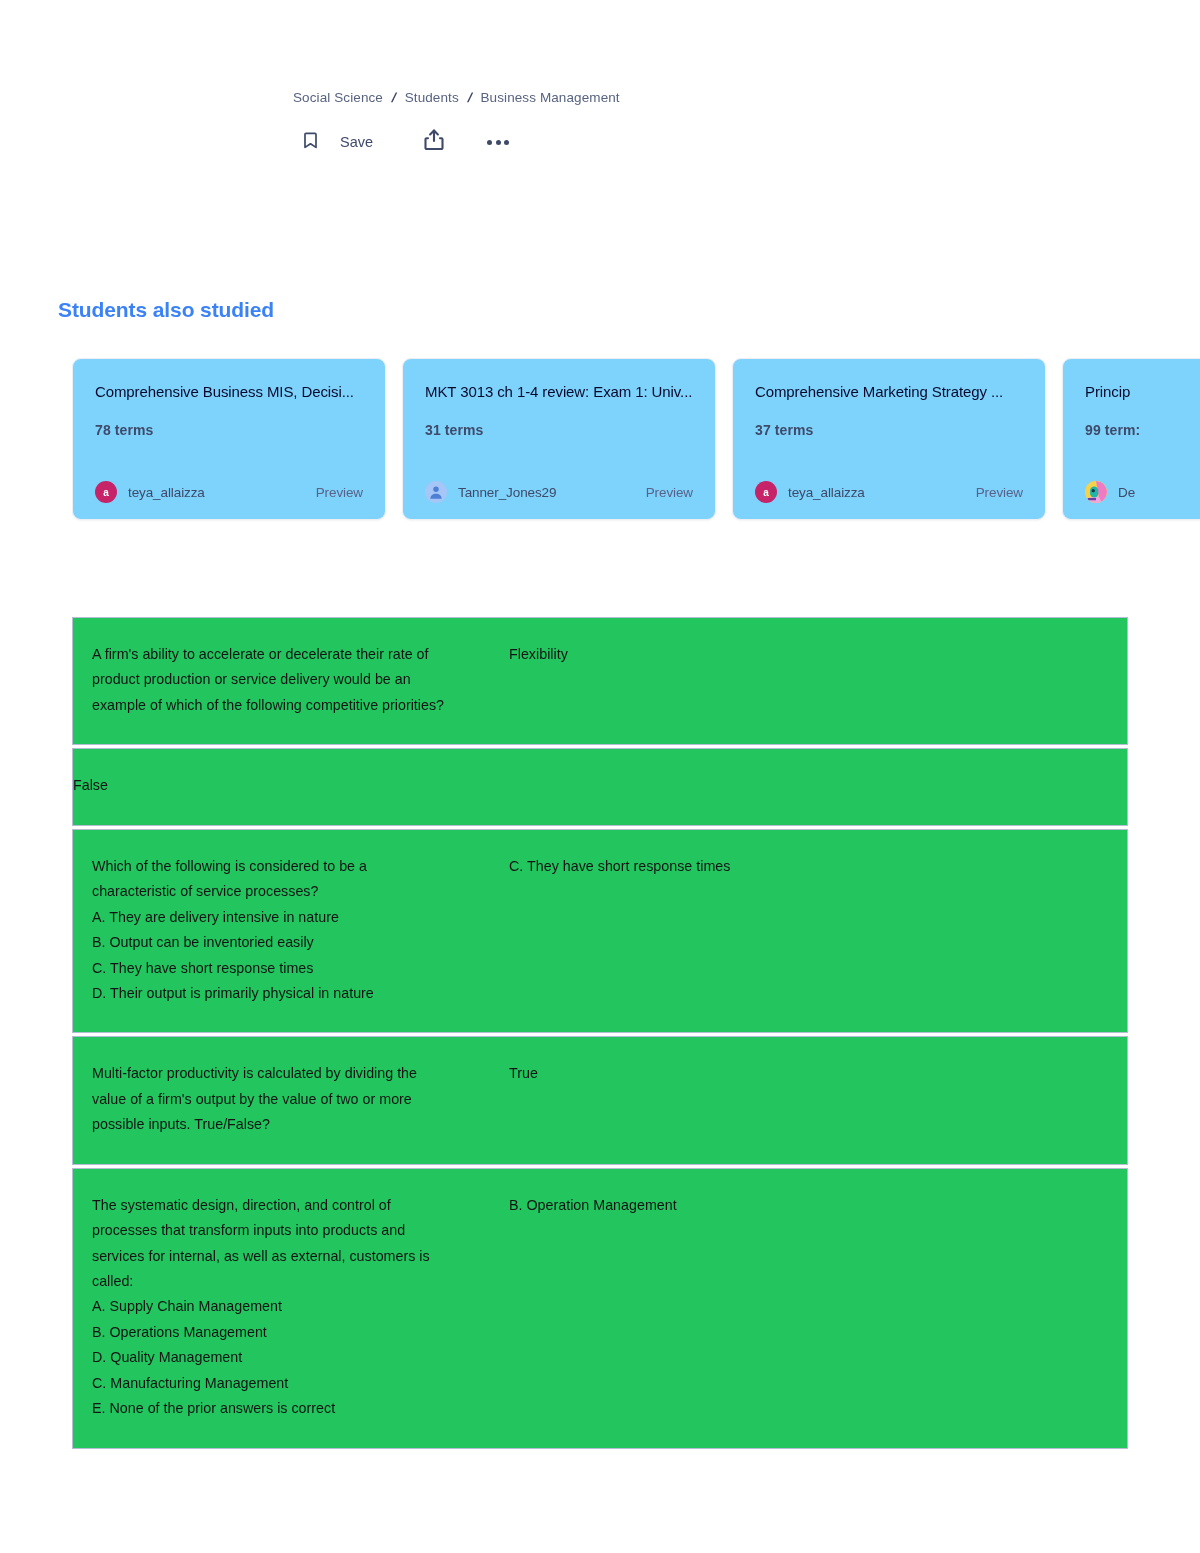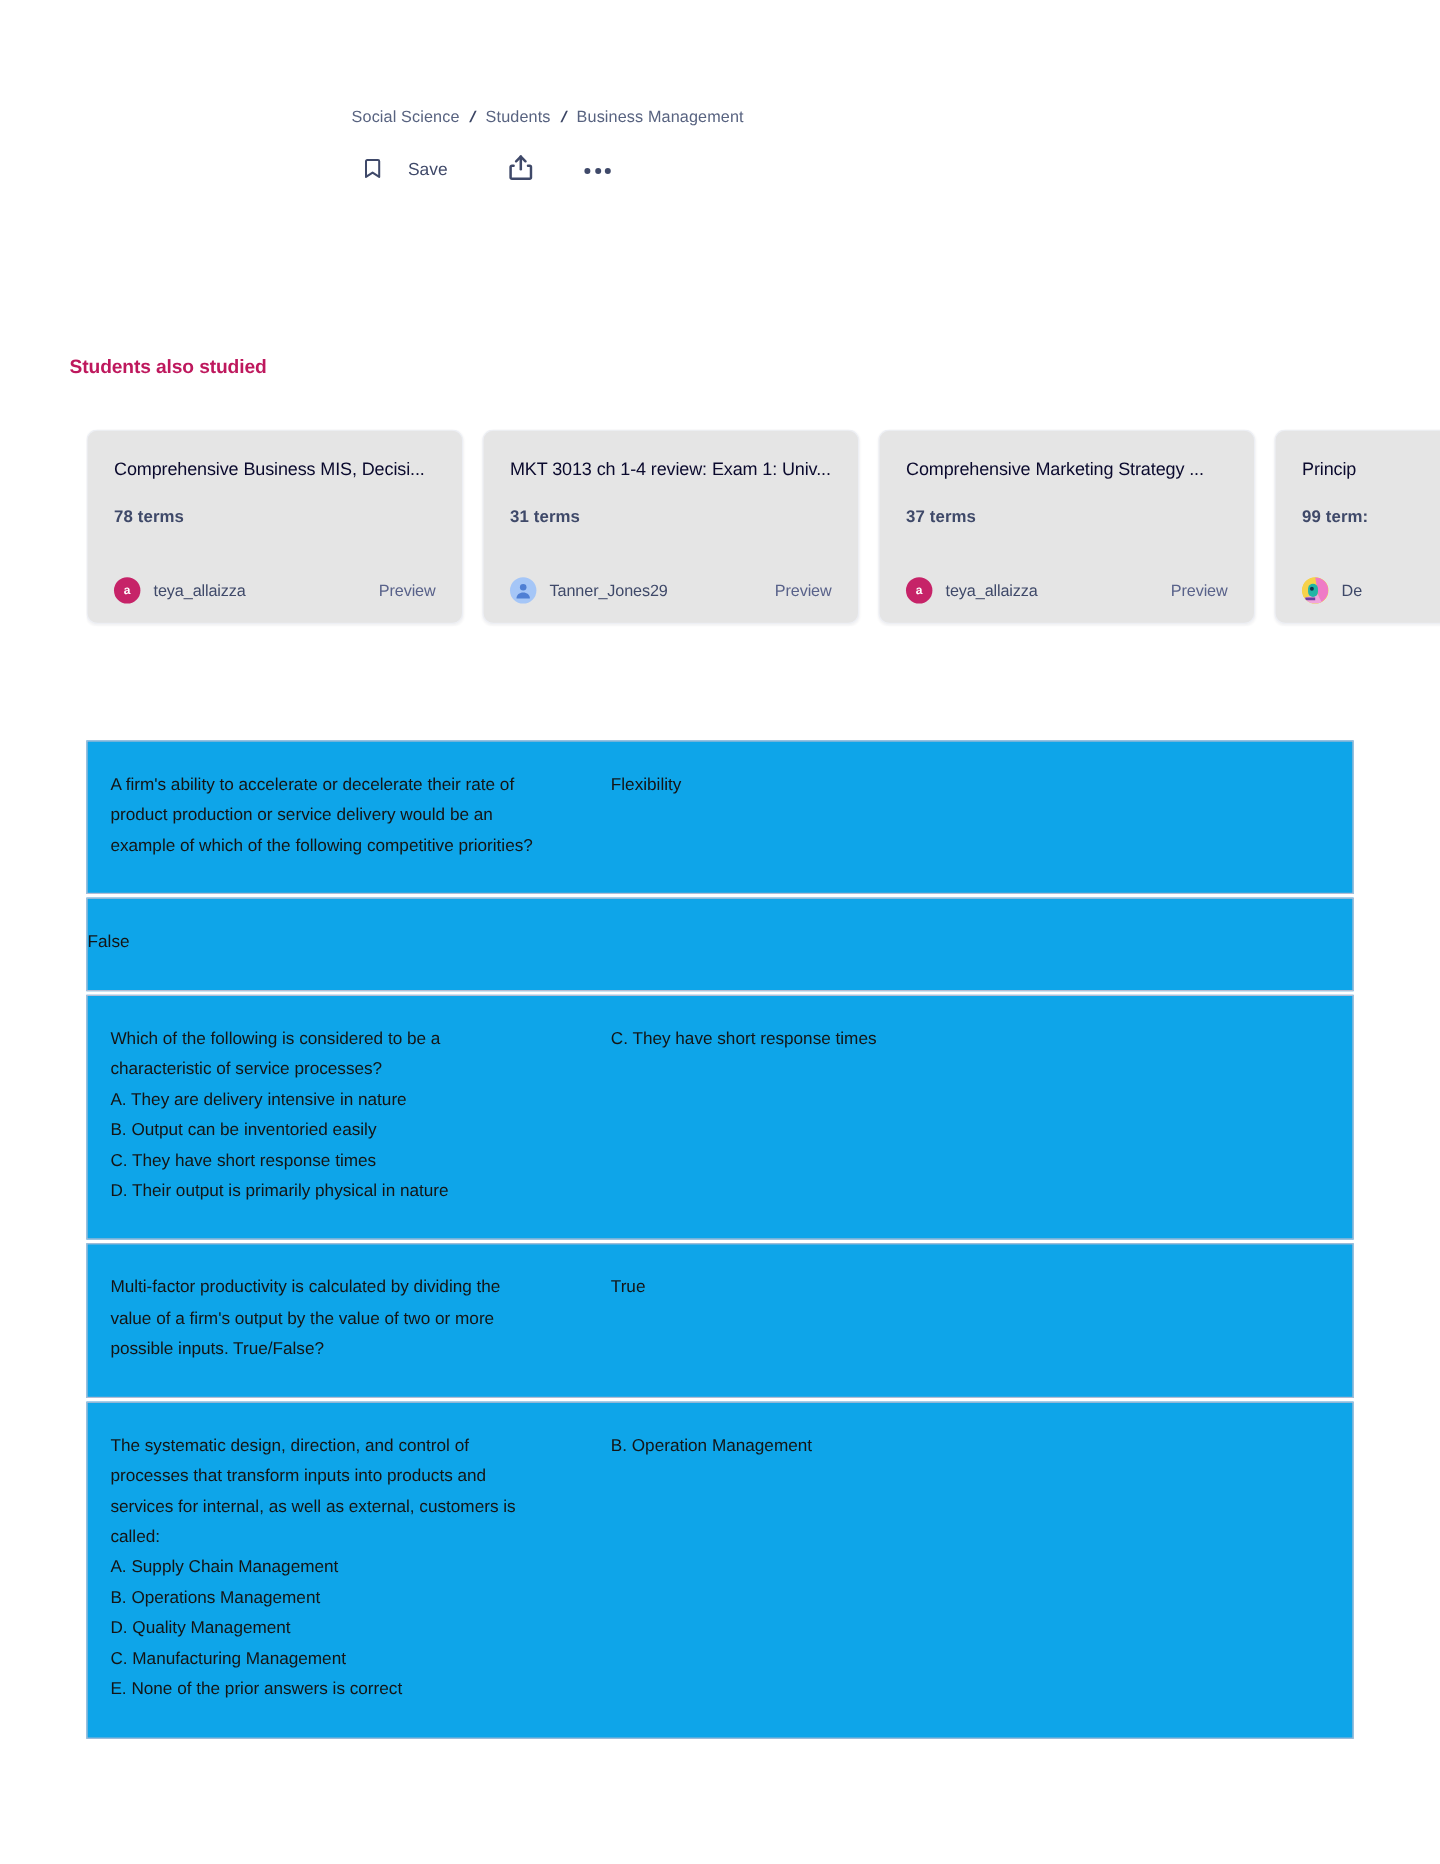--- a/index.html
+++ b/index.html
@@ -93,23 +93,23 @@
     height: 5px;
     border-radius: 50%;
     background: #3f4969;
   }
 
   
   .section-heading {
     position: absolute;
     left: 58px;
     top: 298px;
-    font-size: 16px;
+    font-size: 21px;
     font-weight: 800;
-    color: #be185d;
+    color: #3b82f6;
     letter-spacing: -0.1px;
   }
 
   
   .card-rail {
     position: absolute;
     left: 72px;
     top: 358px;
     width: 1128px;
     height: 164px;
@@ -118,21 +118,21 @@
   .card-rail-inner {
     display: flex;
     gap: 16px;
     height: 100%;
   }
   .study-card {
     flex: 0 0 314px;
     height: 162px;
     border: 1px solid #edeff4;
     border-radius: 9px;
-    background: #e5e5e5;
+    background: #7dd3fc;
     box-shadow: 0 1px 2px rgba(17,20,45,.05);
     padding: 24px 22px 16px 22px;
     display: flex;
     flex-direction: column;
     cursor: pointer;
     position: relative;
   }
   .card-title {
     font-size: 15px;
     color: #0a092d;
@@ -192,21 +192,21 @@
 
   
   .qa-table {
     position: absolute;
     left: 72px;
     top: 617px;
     width: 1056px;
   }
   .qa-row {
     border: 1px solid #b5bcd3;
-    background: #0ea5e9;
+    background: #22c55e;
     display: flex;
     padding: 24px 0 26px 0;
     margin-bottom: 3px;
   }
   .qa-term {
     flex: 0 0 436px;
     padding: 0 18px 0 19px;
     font-size: 14.3px;
     line-height: 1.78;
     color: #141414;

